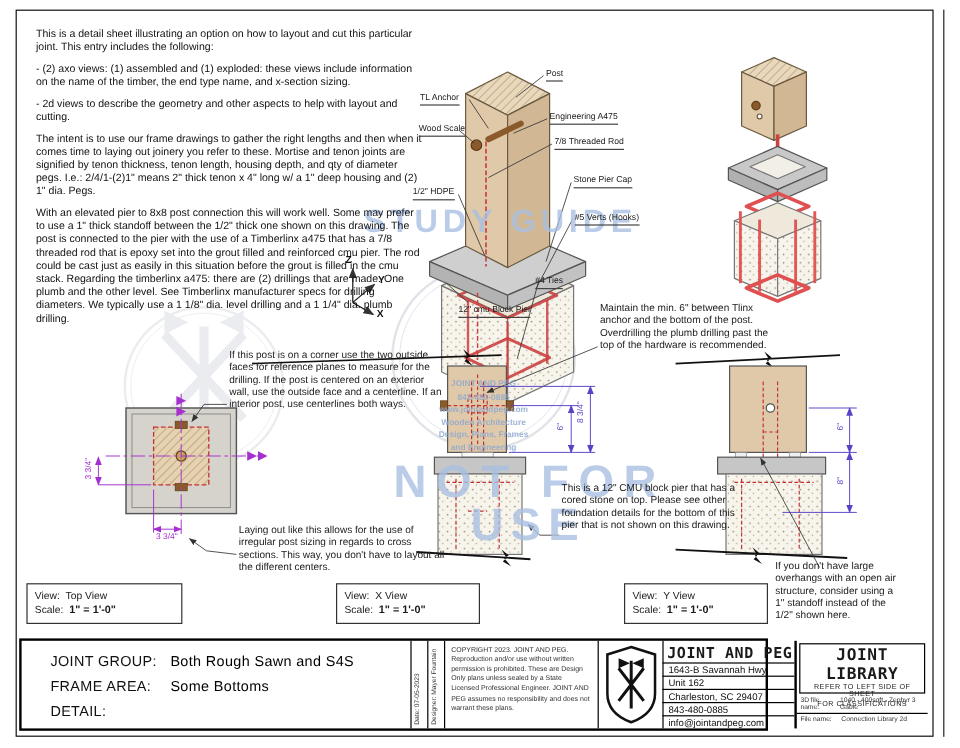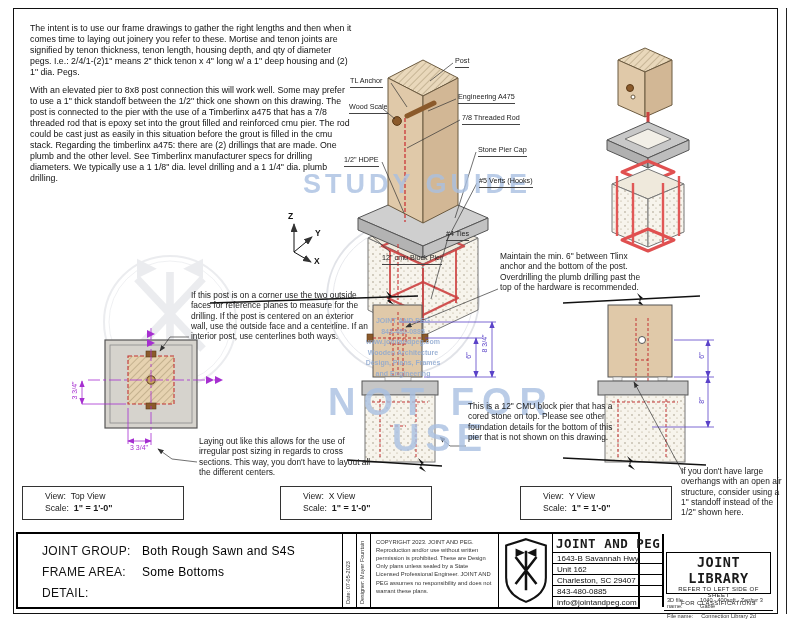--- a/index.html
+++ b/index.html
@@ -15,21 +15,21 @@
   .ann{font-size:8.4px;line-height:1.22;color:#222;}
   
   .alab{font-size:7.2px;color:#222;border-bottom:.8px solid #444;padding-bottom:2px;white-space:nowrap;}
   
   .dimM{font-size:7px;color:#a62fd0;white-space:nowrap;text-align:center;}
   .dimB{font-size:7px;color:#5a42c8;white-space:nowrap;text-align:center;}
   .rot{transform:rotate(-90deg);}
   
   .axl{font-size:8.5px;font-weight:bold;color:#111;}
   
-  .vbox{border:1px solid #333;background:#fff;padding:3px 22px;font-size:8.6px;line-height:1.45;}
+  .vbox{border:1px solid #333;background:#fff;padding:3px 6px;font-size:8.6px;line-height:1.45;}
   .vbox b{font-size:9px;}
   
   .wm{color:#a9c0e2;font-weight:bold;letter-spacing:4px;opacity:.8;white-space:nowrap;}
   .wm-stamp{font-size:7px;font-weight:bold;color:#8fa9d0;opacity:.85;text-align:center;line-height:1.5;letter-spacing:0;}
   
   .tb{left:16px;top:532px;width:624px;height:77px;border:2px solid #000;background:#fff;box-sizing:border-box;}
   .tb-label{font-size:12px;letter-spacing:.3px;color:#111;}
   .tb-value{font-size:12px;font-weight:normal;color:#000;letter-spacing:.3px;}
   .vtext{writing-mode:vertical-rl;transform:rotate(180deg);font-size:5.5px;color:#333;white-space:nowrap;}
   .cpy{font-size:5.8px;line-height:1.4;color:#333;}
@@ -274,20 +274,23 @@
 <div class="abs wm-stamp" style="left:343px;top:316px;width:120px;z-index:2">
   <div>JOINT AND PEG</div>
   <div>843-480-0885</div>
   <div>www.jointandpeg.com</div>
   <div>Wooden Architecture</div>
   <div>Design, Plans, Frames</div>
   <div>and Engineering</div>
 </div>
 
 <div class="abs intro" style="z-index:3">
+  <p>This is a detail sheet illustrating an option on how to layout and cut this particular joint. This entry includes the following:</p>
+  <p>- (2) axo views: (1) assembled and (1) exploded:  these views include information on the name of the timber, the end type name, and x-section sizing.</p>
+  <p>- 2d views to describe the geometry and other aspects to help with layout and cutting.</p>
   <p>The intent is to use our frame drawings to gather the right lengths and then when it comes time to laying out joinery you refer to these.  Mortise and tenon joints are signified by tenon thickness, tenon length, housing depth, and qty of diameter pegs.  I.e.: 2/4/1-(2)1" means 2" thick tenon x 4" long w/ a 1" deep housing and (2) 1" dia. Pegs.</p>
   <p>With an elevated pier to 8x8 post connection this will work well. Some may prefer to use a 1" thick standoff between the 1/2" thick one shown on this drawing.  The post is connected to the pier with the use of a Timberlinx a475 that has a 7/8 threaded rod that is epoxy set into the grout filled and reinforced cmu pier. The rod could be cast just as easily in this situation before the grout is filled in the cmu stack. Regarding the timberlinx a475: there are (2) drillings that are made.  One plumb and the other level.  See Timberlinx manufacturer specs for drilling diameters.  We typically use a 1 1/8" dia. level drilling and a 1 1/4" dia. plumb drilling.</p>
 </div>
 
 <span class="abs axl" style="left:288px;top:211px;z-index:3">Z</span>
 <span class="abs axl" style="left:315px;top:228px;z-index:3">Y</span>
 <span class="abs axl" style="left:314px;top:256px;z-index:3">X</span>
 
 <span class="abs alab" style="left:455px;top:56px;z-index:3">Post</span>
 <span class="abs alab" style="left:350px;top:76px;z-index:3">TL Anchor</span>
@@ -296,21 +299,21 @@
 <span class="abs alab" style="left:462px;top:113px;z-index:3">7/8 Threaded Rod</span>
 <span class="abs alab" style="left:478px;top:145px;z-index:3">Stone Pier Cap</span>
 <span class="abs alab" style="left:344px;top:155px;z-index:3">1/2" HDPE</span>
 <span class="abs alab" style="left:479px;top:176px;z-index:3">#5 Verts (Hooks)</span>
 <span class="abs alab" style="left:446px;top:229px;z-index:3">#4 Ties</span>
 <span class="abs alab" style="left:382px;top:253px;z-index:3">12" cmu Block Pier</span>
 
 <div class="abs ann" style="left:191px;top:290px;width:178px;z-index:3">If this post is on a corner use the two outside faces for reference planes to measure for the drilling.  If the post is centered on an exterior wall, use the outside face and a centerline.  If an interior post, use centerlines both ways.</div>
 <div class="abs ann" style="left:500px;top:251px;width:146px;z-index:3">Maintain the min. 6" between Tlinx anchor and the bottom of the post. Overdrilling the plumb drilling past the top of the hardware is recommended.</div>
 <div class="abs ann" style="left:468px;top:401px;width:146px;z-index:3">This is a 12" CMU block pier that has a cored stone on top.  Please see other foundation details for the bottom of this pier that is not shown on this drawing.</div>
-<div class="abs ann" style="left:681px;top:466px;width:107px;z-index:3">If you don't have large overhangs with an open air structure, consider using a 1" standoff instead of the 1/2" shown here.</div>
+<div class="abs ann" style="left:646px;top:466px;width:107px;z-index:3">If you don't have large overhangs with an open air structure, consider using a 1" standoff instead of the 1/2" shown here.</div>
 <div class="abs ann" style="left:199px;top:436px;width:176px;z-index:3">Laying out like this allows for the use of irregular post sizing in regards to cross sections.  This way, you don't have to layout all the different centers.</div>
 
 <span class="abs dimM rot" style="left:59px;top:387px;width:30px;z-index:3">3 3/4"</span>
 <span class="abs dimM" style="left:122px;top:444px;width:34px;z-index:3">3 3/4"</span>
 <span class="abs dimB rot" style="left:456px;top:352px;width:24px;z-index:3">6"</span>
 <span class="abs dimB rot" style="left:469px;top:340px;width:30px;z-index:3">8 3/4"</span>
 <span class="abs dimB rot" style="left:689px;top:352px;width:24px;z-index:3">6"</span>
 <span class="abs dimB rot" style="left:689px;top:397px;width:24px;z-index:3">8"</span>
 
 <div class="abs vbox" style="left:22px;top:486px;width:116px;z-index:3">
@@ -361,21 +364,21 @@
     <div class="addr">Unit 162</div>
     <div class="hline"></div>
     <div class="addr">Charleston, SC 29407</div>
     <div class="hline"></div>
     <div class="addr">843-480-0885</div>
     <div class="hline"></div>
     <div class="addr">info@jointandpeg.com</div>
   </div>
   <div class="abs vline" style="left:644px;top:0;height:73px;border-left-width:2px"></div>
 
-  <div class="abs" style="left:646px;top:16px;width:109px;height:73px">
+  <div class="abs" style="left:646px;top:0;width:109px;height:73px">
     <div style="border:1.5px solid #000;margin:2px;height:40px">
       <div class="mono-b" style="font-size:13.5px;text-align:center;padding-top:1px;letter-spacing:.5px">JOINT LIBRARY</div>
       <div class="libsub">REFER TO LEFT SIDE OF SHEET</div>
       <div class="libsub" style="margin-top:2px">FOR CLASSIFICATIONS</div>
     </div>
     <div style="display:flex;gap:4px;padding:1px 3px 0 3px">
       <span class="filelab">3D file name:</span>
       <span class="fileval">1040 - 400sqft - Zephyr 3 Gable</span>
     </div>
     <div class="hline" style="margin-top:1px"></div>

